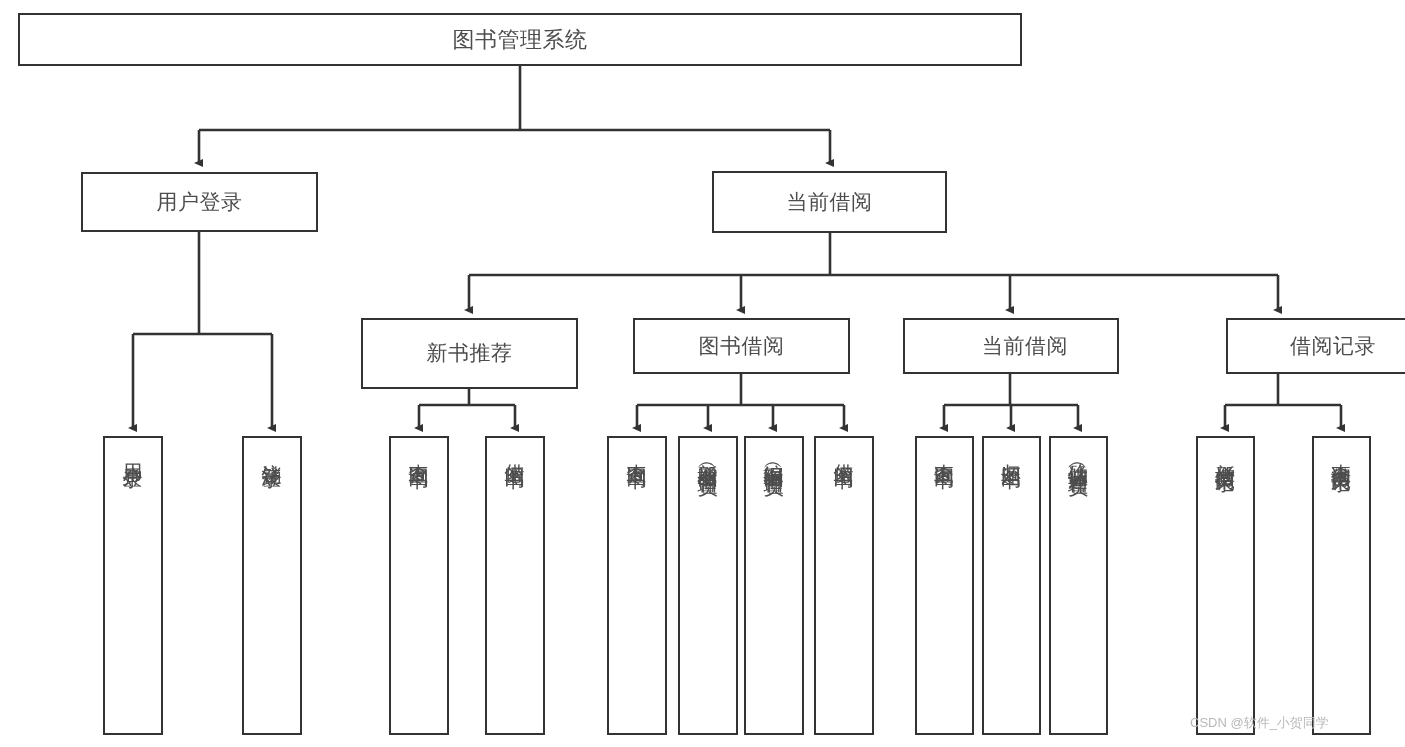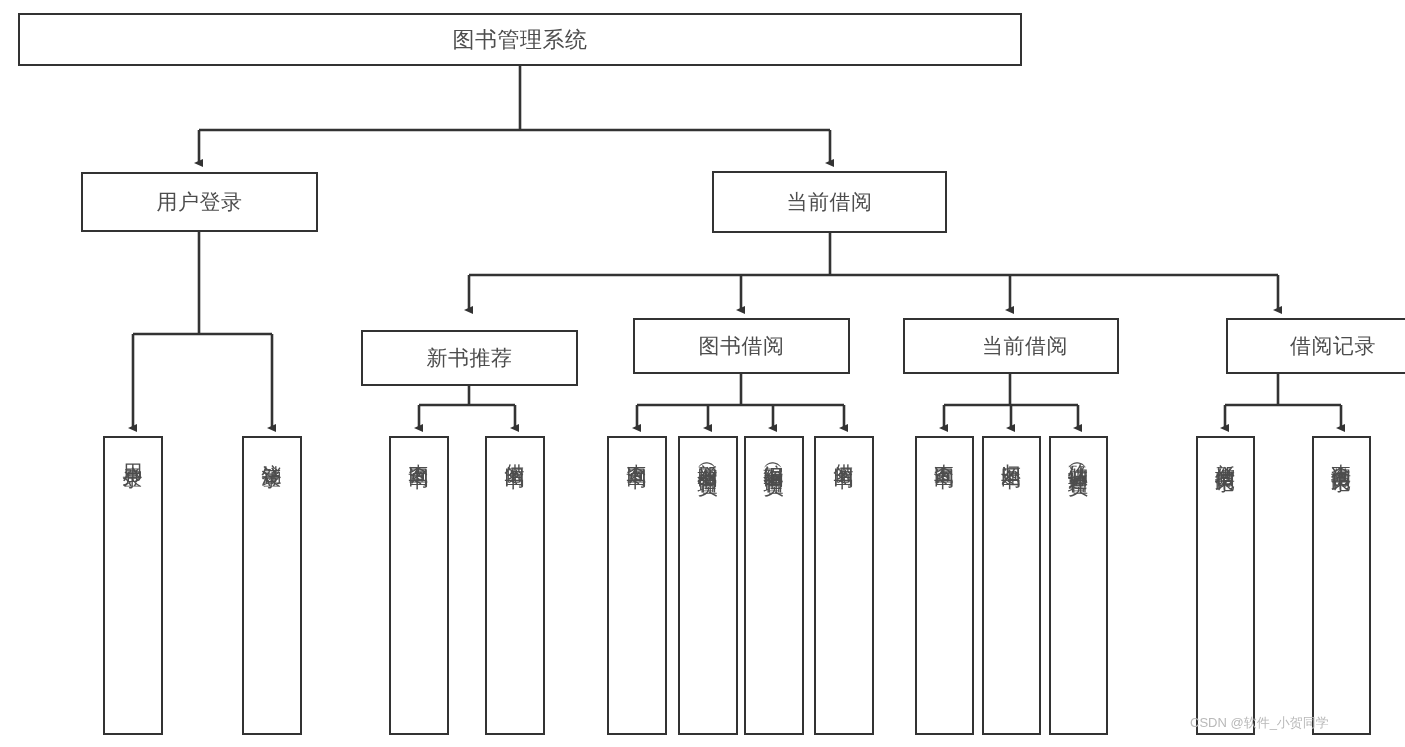--- a/index.html
+++ b/index.html
@@ -127,21 +127,21 @@
   </div>
 
   <div class="node horiz" style="left:81px;top:172px;width:237px;height:60px;">
     <span class="label">用户登录</span>
   </div>
 
   <div class="node horiz" style="left:712px;top:171px;width:235px;height:62px;">
     <span class="label">当前借阅</span>
   </div>
 
-  <div class="node horiz" style="left:361px;top:318px;width:217px;height:56px;margin-top:12px;">
+  <div class="node horiz" style="left:361px;top:318px;width:217px;height:71px;">
     <span class="label">新书推荐</span>
   </div>
 
   <div class="node horiz" style="left:633px;top:318px;width:217px;height:56px;">
     <span class="label">图书借阅</span>
   </div>
 
   <div class="node horiz" style="left:903px;top:318px;width:216px;height:56px;padding-left:28px;">
     <span class="label">当前借阅</span>
   </div>

